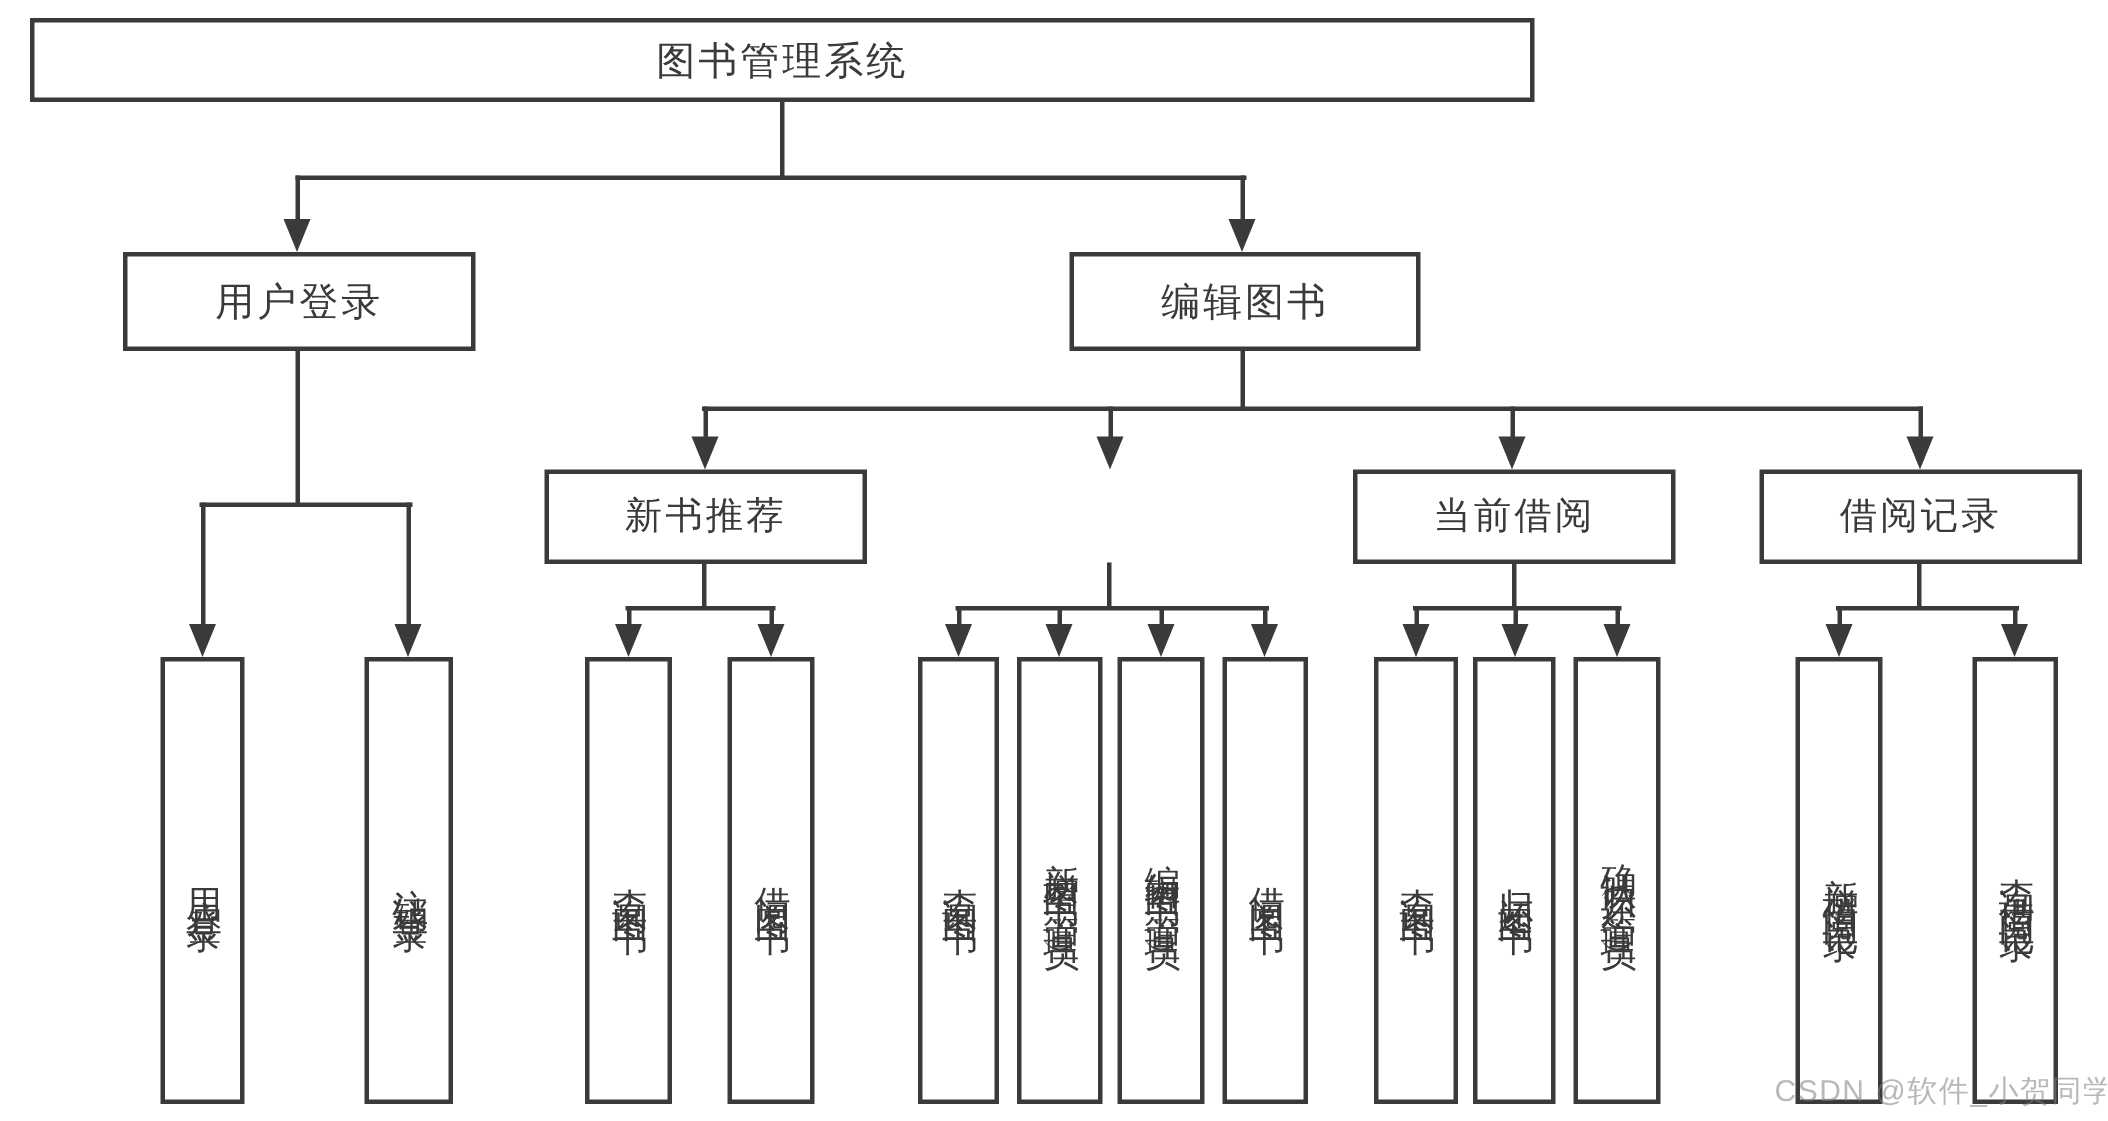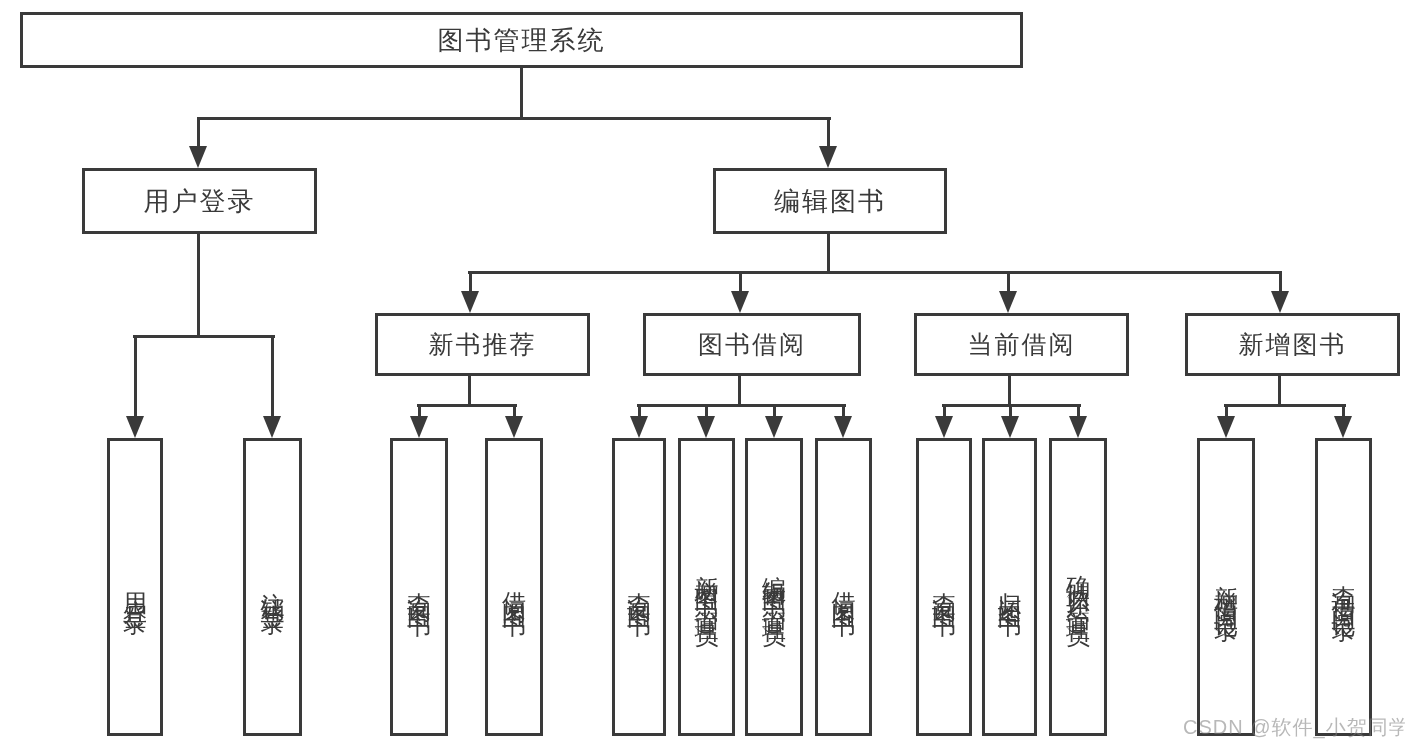--- a/index.html
+++ b/index.html
@@ -8,21 +8,21 @@
     position:relative; width:1405px; height:747px; background:var(--bg);
     font-family:"Liberation Sans", sans-serif; overflow:hidden;border-radius:25px;
   }
   .box {
     position:absolute; box-sizing:border-box; border:3px solid var(--line);
     background:var(--bg); color:var(--text);
     display:flex; align-items:center; justify-content:center;
     text-align:center; line-height:1;
   }
   .h  { font-size:26px; letter-spacing:2px; }
-  .h3 { font-size:25px; letter-spacing:2px;margin-left:12px; }
+  .h3 { font-size:25px; letter-spacing:2px; }
   .v  {
     writing-mode:vertical-rl; text-orientation:mixed;
     font-size:24px; letter-spacing:7px;
   }
   .line { position:absolute; background:var(--line); }
   .tri  {
     position:absolute; width:0; height:0;
     border-left:9px solid transparent; border-right:9px solid transparent;
     border-top:22px solid var(--line);
   }
@@ -36,23 +36,22 @@
 <body>
 
 <div class="canvas">
 
   <div class="box h" style="left:20px; top:12px; width:1003px; height:56px;">图书管理系统</div>
 
   <div class="box h" style="left:82px; top:168px; width:235px; height:66px;">用户登录</div>
   <div class="box h" style="left:713px; top:168px; width:234px; height:66px;">编辑图书</div>
 
   <div class="box h3" style="left:363px; top:313px; width:215px; height:63px;">新书推荐</div>
-  <div class="box h3" style="left:631px; top:313px; width:218px; height:63px;">图书借阅</div>
   <div class="box h3" style="left:902px; top:313px; width:215px; height:63px;text-align:right;">当前借阅</div>
-  <div class="box h3" style="left:1173px; top:313px; width:215px; height:63px;">新增图书</div>
+  <div class="box h3" style="left:1173px; top:313px; width:215px; height:63px;">借阅记录</div>
 
   <div class="box v" style="left:107px; top:438px; width:56px; height:298px;">用户登录</div>
   <div class="box v" style="left:243px; top:438px; width:59px; height:298px;">注销登录</div>
   <div class="box v" style="left:390px; top:438px; width:58px; height:298px;">查询图书</div>
   <div class="box v" style="left:485px; top:438px; width:58px; height:298px;">借阅图书</div>
   <div class="box v" style="left:612px; top:438px; width:54px; height:298px;">查询图书</div>
   <div class="box v" style="left:678px; top:438px; width:57px; height:298px;">新增图书（管理员）</div>
   <div class="box v" style="left:745px; top:438px; width:58px; height:298px;">编辑图书（管理员）</div>
   <div class="box v" style="left:815px; top:438px; width:57px; height:298px;">借阅图书</div>
   <div class="box v" style="left:916px; top:438px; width:56px; height:298px;">查询图书</div>

